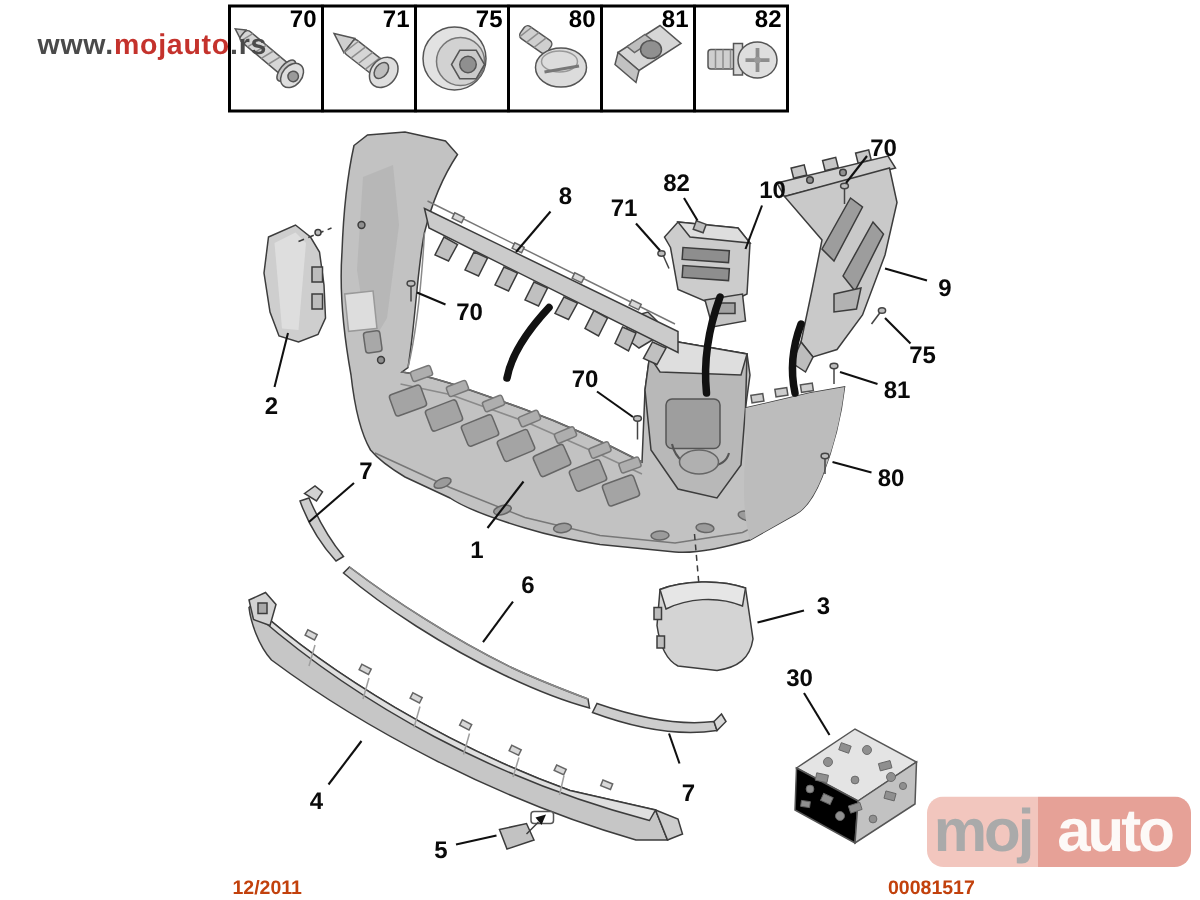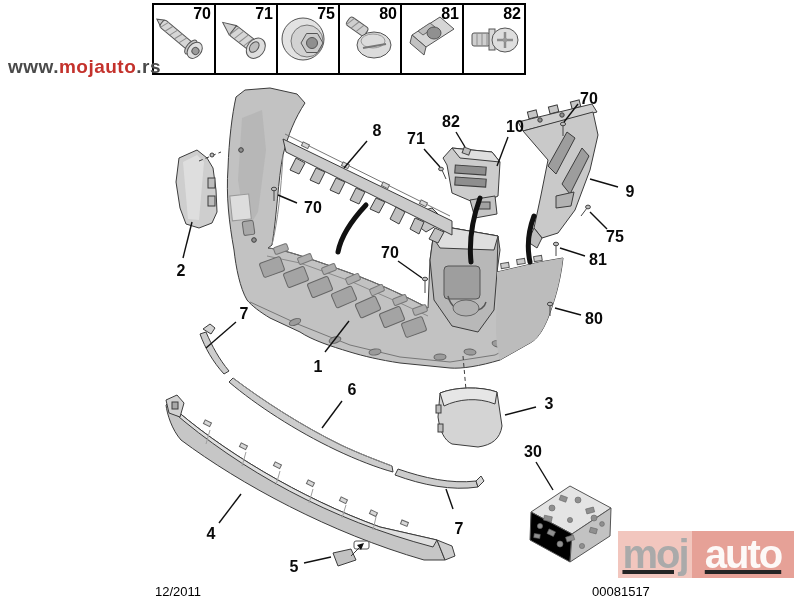--- a/index.html
+++ b/index.html
@@ -1,40 +1,40 @@
 <!DOCTYPE html>
 <html><head>
 <meta charset="utf-8">
 <style>
   html,body{margin:0;padding:0;background:#fff;}
   #stage{position:relative;width:800px;height:600px;background:#fff;overflow:hidden;
          font-family:"Liberation Sans","DejaVu Sans",sans-serif;}
   
-  #site-watermark{position:absolute;left:8px;top:20px;z-index:6;
-    font-size:19px;font-weight:bold;letter-spacing:.5px;white-space:nowrap;margin-top:36px;}
+  #site-watermark{position:absolute;left:25px;top:20px;z-index:6;
+    font-size:19px;font-weight:bold;letter-spacing:.5px;white-space:nowrap;}
   #site-watermark .gray{color:#4a4a4a;}
   #site-watermark .red{color:#c4322c;}
   
   #legend{position:absolute;left:152px;top:3px;display:flex;z-index:2;}
   .legend-box{position:relative;width:60px;height:68px;border:2px solid #000;
     background:#fff;margin-left:-2px;}
   .legend-box:first-child{margin-left:0;}
   .legend-num{position:absolute;top:0px;right:3px;font-size:16px;font-weight:bold;color:#000;}
   .legend-box svg{position:absolute;left:0;top:0;}
   
   #diagram{position:absolute;left:0;top:0;z-index:1;}
   .callout-text{font-family:"Liberation Sans","DejaVu Sans",sans-serif;
     font-size:16px;font-weight:bold;fill:#0a0a0a;}
   
-  .footer-code{position:absolute;font-size:13px;font-weight:normal;color:#000000;z-index:3;}
+  .footer-code{position:absolute;font-size:13px;font-weight:bold;color:#c2410c;z-index:3;}
   #footer-date{left:155px;top:584px;}
   #footer-ref{left:592px;top:584px;}
   
   #logo-watermark{position:absolute;left:618px;top:531px;width:176px;height:47px;
-    display:flex;z-index:5;border-radius:0;overflow:hidden;opacity:.85;text-decoration:underline;}
+    display:flex;z-index:5;border-radius:11px;overflow:hidden;opacity:.85;}
   #logo-watermark .seg{display:flex;align-items:center;justify-content:center;
     font-size:40px;font-weight:bold;letter-spacing:-2px;line-height:47px;}
   #logo-moj{background:#f0bdb3;color:#9c9c9c;width:74px;}
   #logo-auto{background:#e29186;color:#fdf8f6;width:102px;}
 </style>
 </head>
 <body>
 
 <div id="stage">
 

